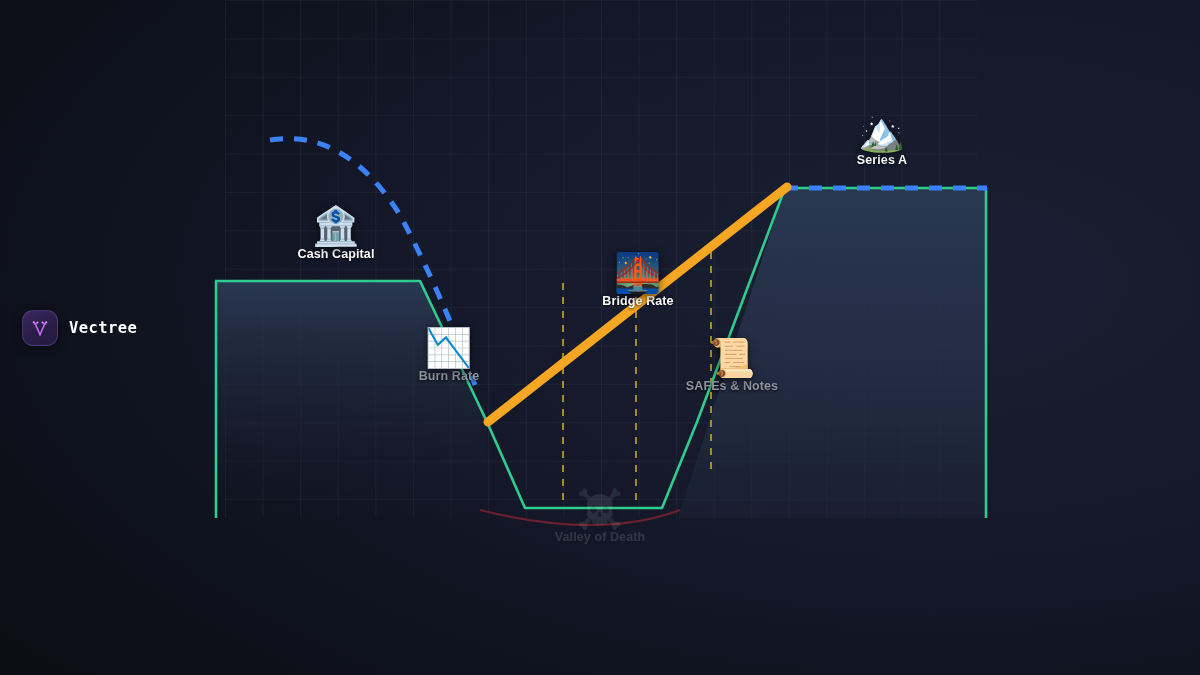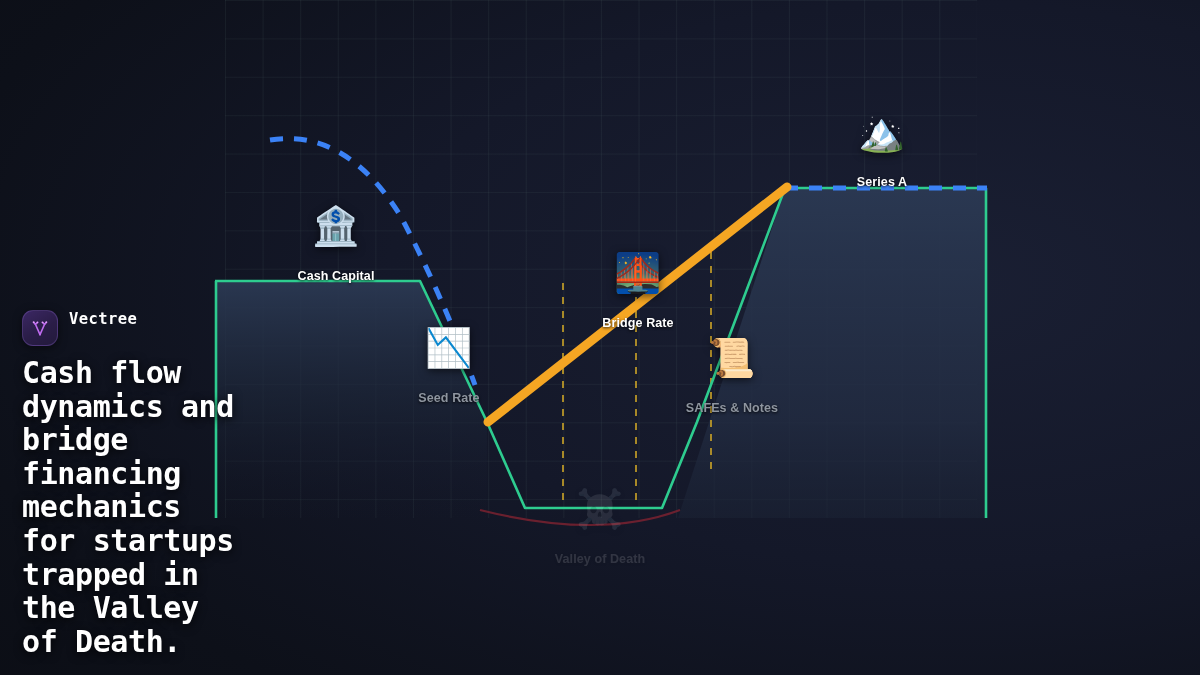--- a/index.html
+++ b/index.html
@@ -52,21 +52,21 @@
     pointer-events: none;
     white-space: nowrap;
   }
   .marker .emoji {
     font-size: 38px;
     line-height: 1;
     font-family: "DejaVu Sans", sans-serif;
     filter: drop-shadow(0 2px 4px rgba(0,0,0,0.6));
   }
   .marker .mlabel {
-    margin-top: 24px;
+    margin-top: 2px;
     font-family: "Liberation Sans", sans-serif;
     font-size: 12.5px;
     font-weight: bold;
     letter-spacing: .1px;
     text-shadow: 0 1px 3px rgba(0,0,0,0.85);
   }
   .m-bright .mlabel { color: #ffffff; }
   .m-dim   .mlabel { color: #8e959f; }
   .m-faint .emoji  { opacity: .10; }
   .m-faint .mlabel { color: #ffffff; opacity: .13; }
@@ -74,21 +74,21 @@
   
   #left-panel {
     position: absolute;
     left: 22px;
     top: 310px;
     width: 300px;
     z-index: 6;
   }
   #brand {
     display: flex;
-    align-items: flex-start;
+    align-items: center;
     gap: 11px;
     margin-bottom: 10px;
   }
   #brand-badge {
     width: 34px;
     height: 34px;
     border-radius: 11px;
     background: linear-gradient(150deg, #3b2763 0%, #2a1d47 55%, #231a3c 100%);
     border: 1px solid rgba(150,110,220,0.28);
     display: flex;
@@ -165,21 +165,21 @@
       <line x1="263" y1="422" x2="562" y2="187" stroke="#f5a623" stroke-width="9" stroke-linecap="round"></line>
     </svg>
 
     <div class="marker m-bright" style="left:111px; top:207px;">
       <span class="emoji">🏦</span>
       <span class="mlabel">Cash Capital</span>
     </div>
 
     <div class="marker m-dim" style="left:224px; top:329px;">
       <span class="emoji">📉</span>
-      <span class="mlabel">Seed Rate</span>
+      <span class="mlabel">Burn Rate</span>
     </div>
 
     <div class="marker m-bright" style="left:413px; top:254px;">
       <span class="emoji">🌉</span>
       <span class="mlabel">Bridge Rate</span>
     </div>
 
     <div class="marker m-dim" style="left:507px; top:339px;">
       <span class="emoji">📜</span>
       <span class="mlabel">SAFEs &amp; Notes</span>
@@ -211,25 +211,16 @@
           <g fill="#e29bff">
             <circle cx="4.4" cy="5.0" r="1.15"></circle>
             <circle cx="9.0" cy="5.2" r="1.15"></circle>
             <circle cx="19.6" cy="5.0" r="1.15"></circle>
             <circle cx="15.0" cy="5.2" r="1.15"></circle>
           </g>
         </svg>
       </div>
       <div id="brand-name">Vectree</div>
     </div>
-    <div id="headline">Cash flow
-dynamics and
-bridge
-financing
-mechanics
-for startups
-trapped in
-the Valley
-of Death.</div>
   </div>
 
 
 </div>
 
 </body></html>

